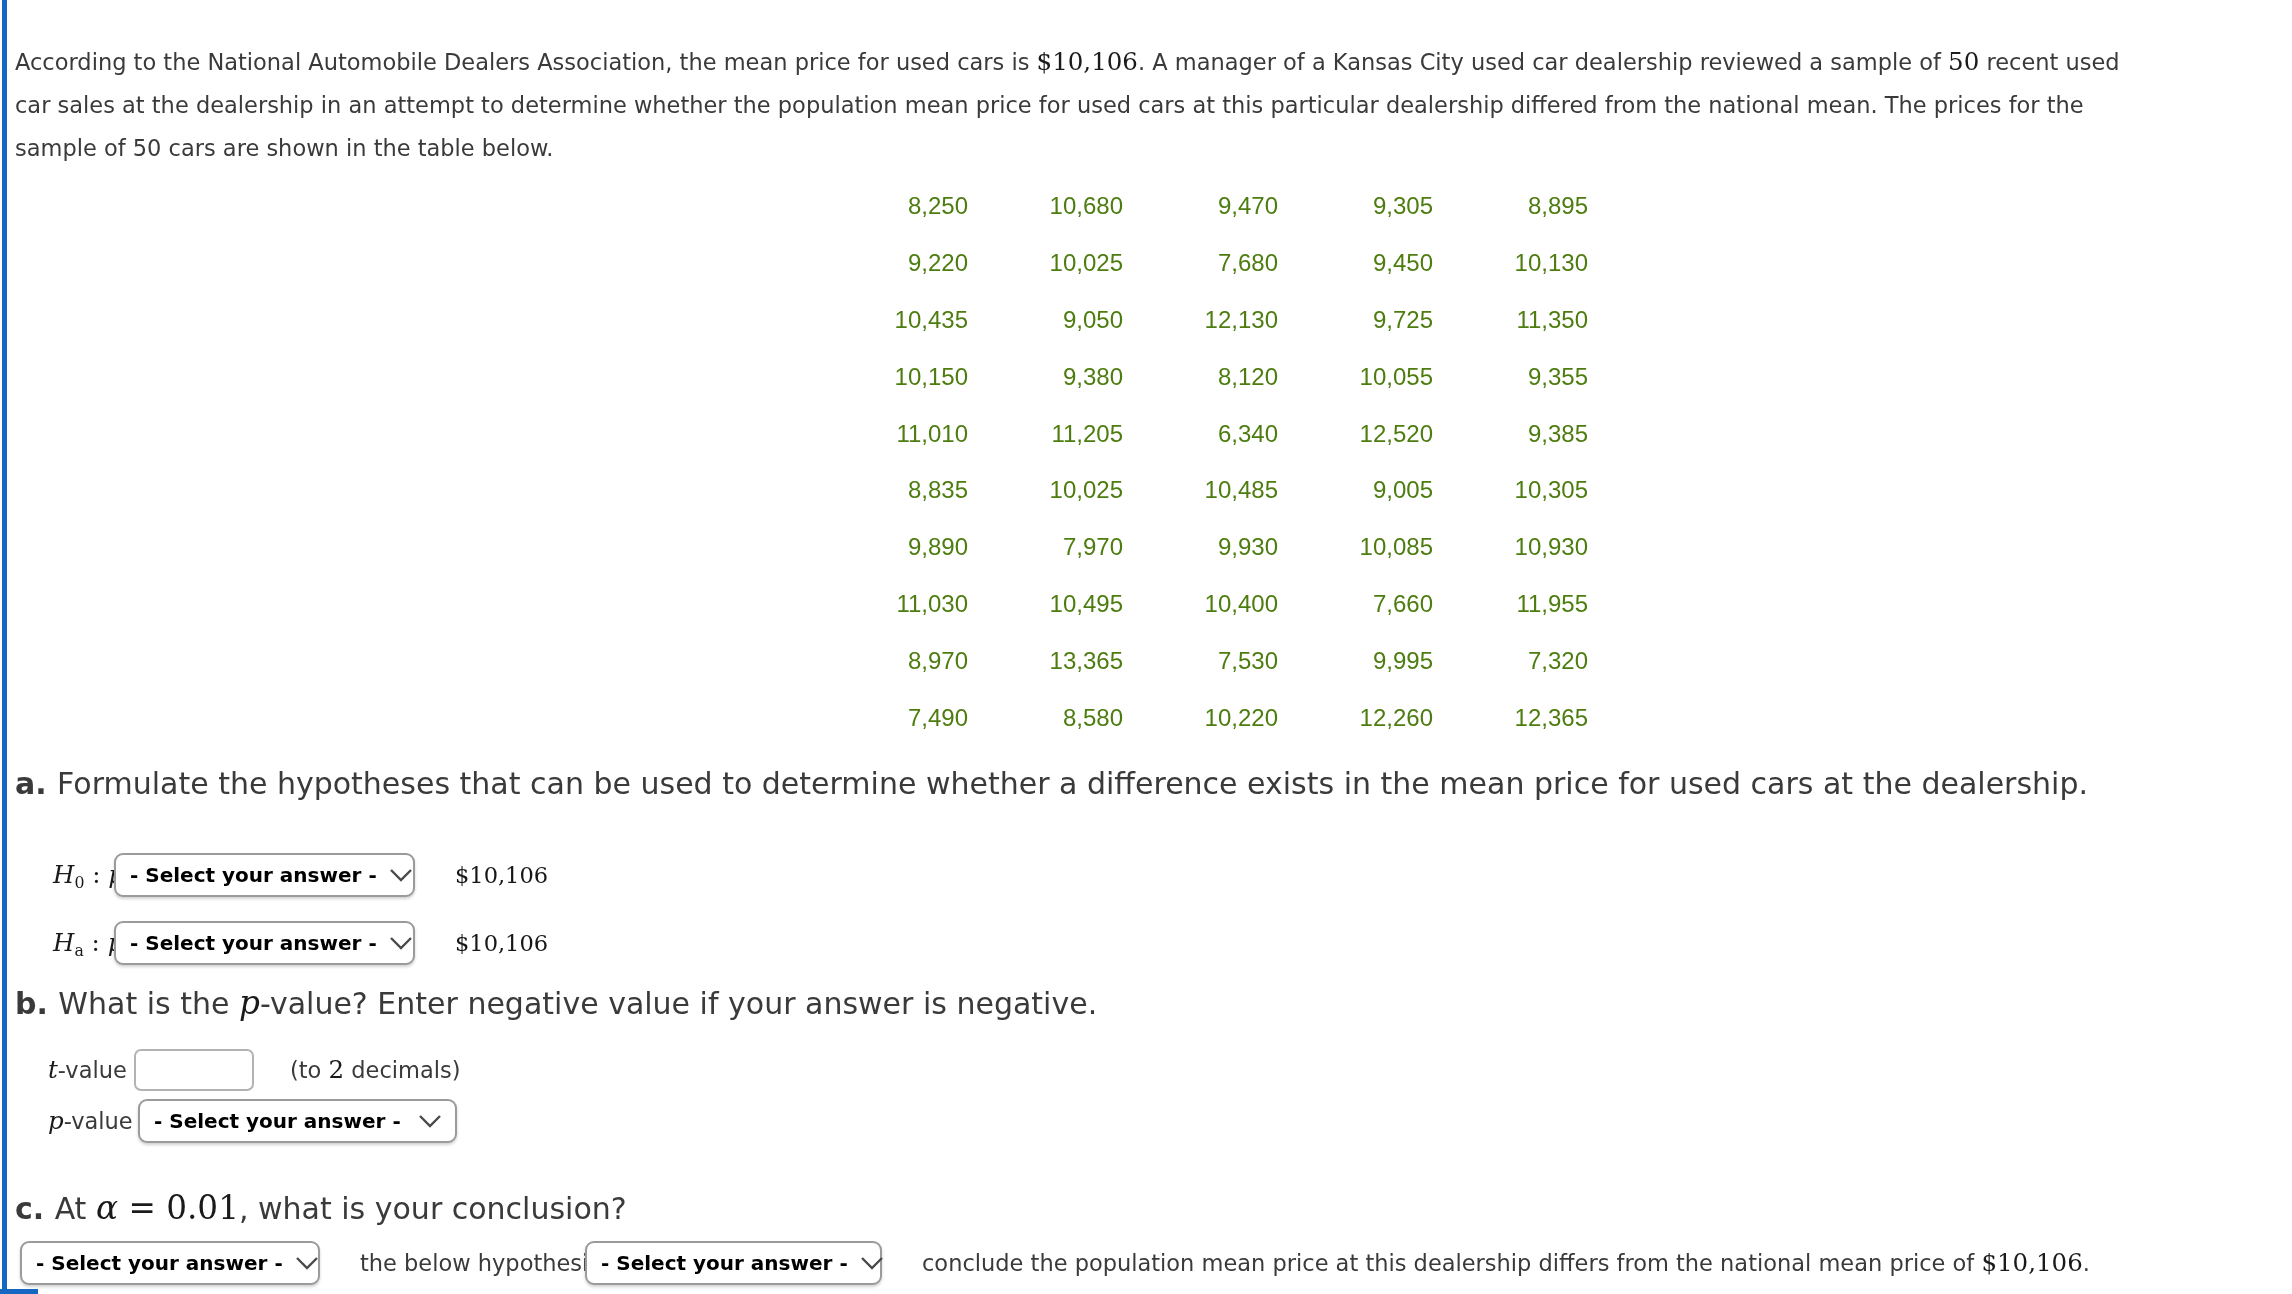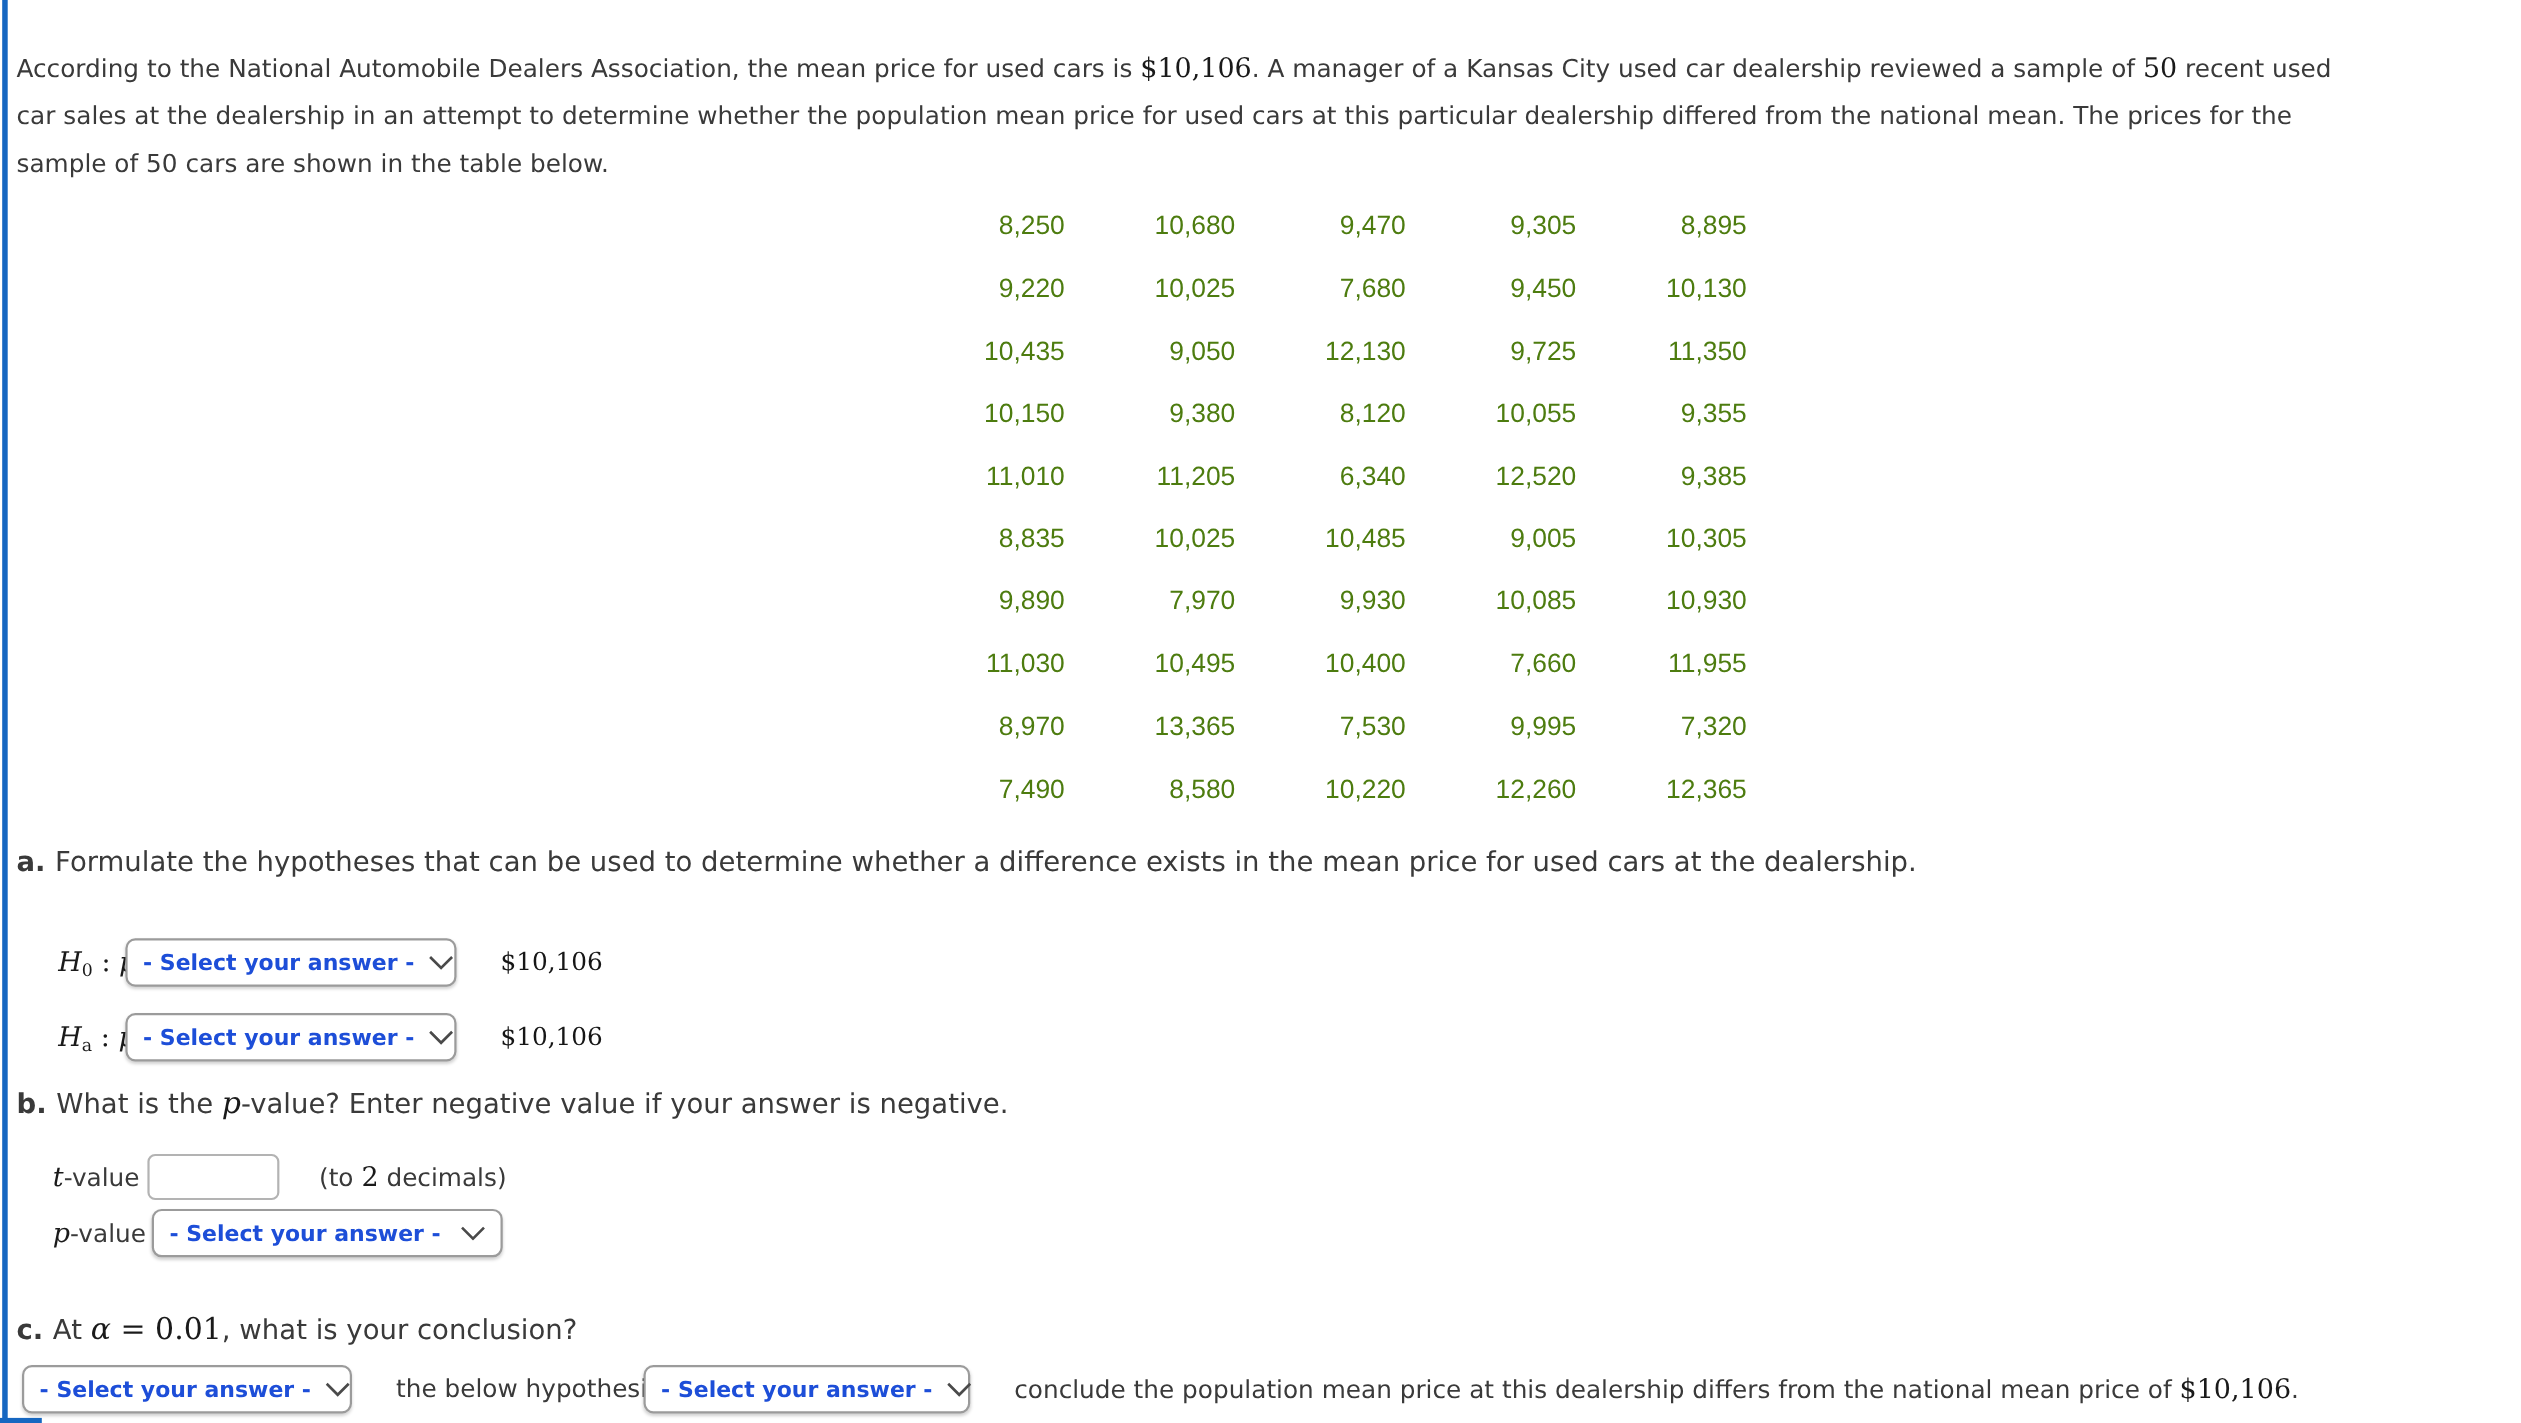--- a/index.html
+++ b/index.html
@@ -16,21 +16,21 @@
     font-size:22.5px; line-height:43px; color:#3a3a3a;margin-top:28px;
   }
 
   .price-table {
     position:absolute; left:813px; top:178px;
     display:grid; grid-template-columns:repeat(5,155px); grid-auto-rows:56.8px;
     align-items:center; justify-items:end;
     font-family:"Liberation Sans", sans-serif; font-size:24px; color:#4d7c0f;
   }
 
-  .section-heading { position:absolute; left:15px; font-size:25px; line-height:31px; color:#3a3a3a; }
+  .section-heading { position:absolute; left:15px; font-size:30px; line-height:31px; color:#3a3a3a; }
   #heading-a { top:768px; }
   #heading-b { top:988px;text-align:center; }
   #heading-c { top:1193px; }
 
   .row { position:absolute; left:0; width:100%; height:46px; }
   #row-h0 { top:852px; }
   #row-ha { top:920px;text-align:center; }
   #row-t  { top:1047px; }
   #row-p  { top:1098px; }
   #row-conclusion { top:1240px; }
@@ -44,21 +44,21 @@
   .seg-m   { font-family:"DejaVu Serif", serif; font-size:1.09em; color:#1a1a1a; }
   .seg-mi  { font-family:"DejaVu Serif", serif; font-style:italic; font-size:1.09em; color:#1a1a1a; }
   .seg-msub{ font-family:"DejaVu Serif", serif; font-size:0.70em; vertical-align:-0.30em; color:#1a1a1a; }
 
   .select-box {
     position:absolute; top:1px; height:44px; background:#ffffff;
     border:2px solid #9b9b9b; border-radius:9px;
     box-shadow:0 2px 3px rgba(0,0,0,0.18);
     display:flex; align-items:center; justify-content:space-between;
     padding:0 13px 0 14px; cursor:default;
-    font-weight:700; font-size:20px; color:#1d4ed8; white-space:nowrap;
+    font-weight:700; font-size:20px; color:#000000; white-space:nowrap;
   }
   .select-box .chev { flex:0 0 auto; margin-left:12px; display:block; }
 
   .text-input {
     position:absolute; top:2px; height:42px; background:#ffffff;
     border:2px solid #b3b3b3; border-radius:7px;
     font-size:22px; padding:0 8px; color:#222; outline:none;
   }
 
   

